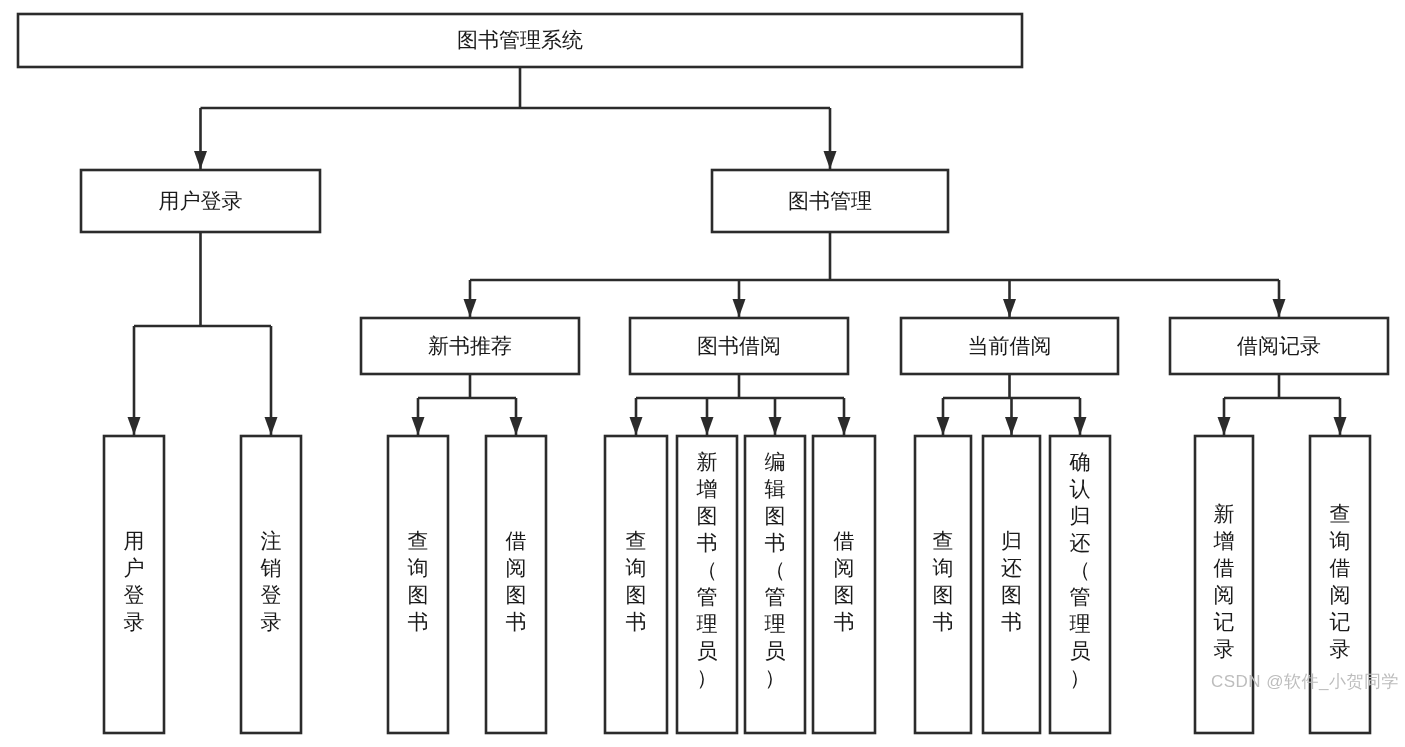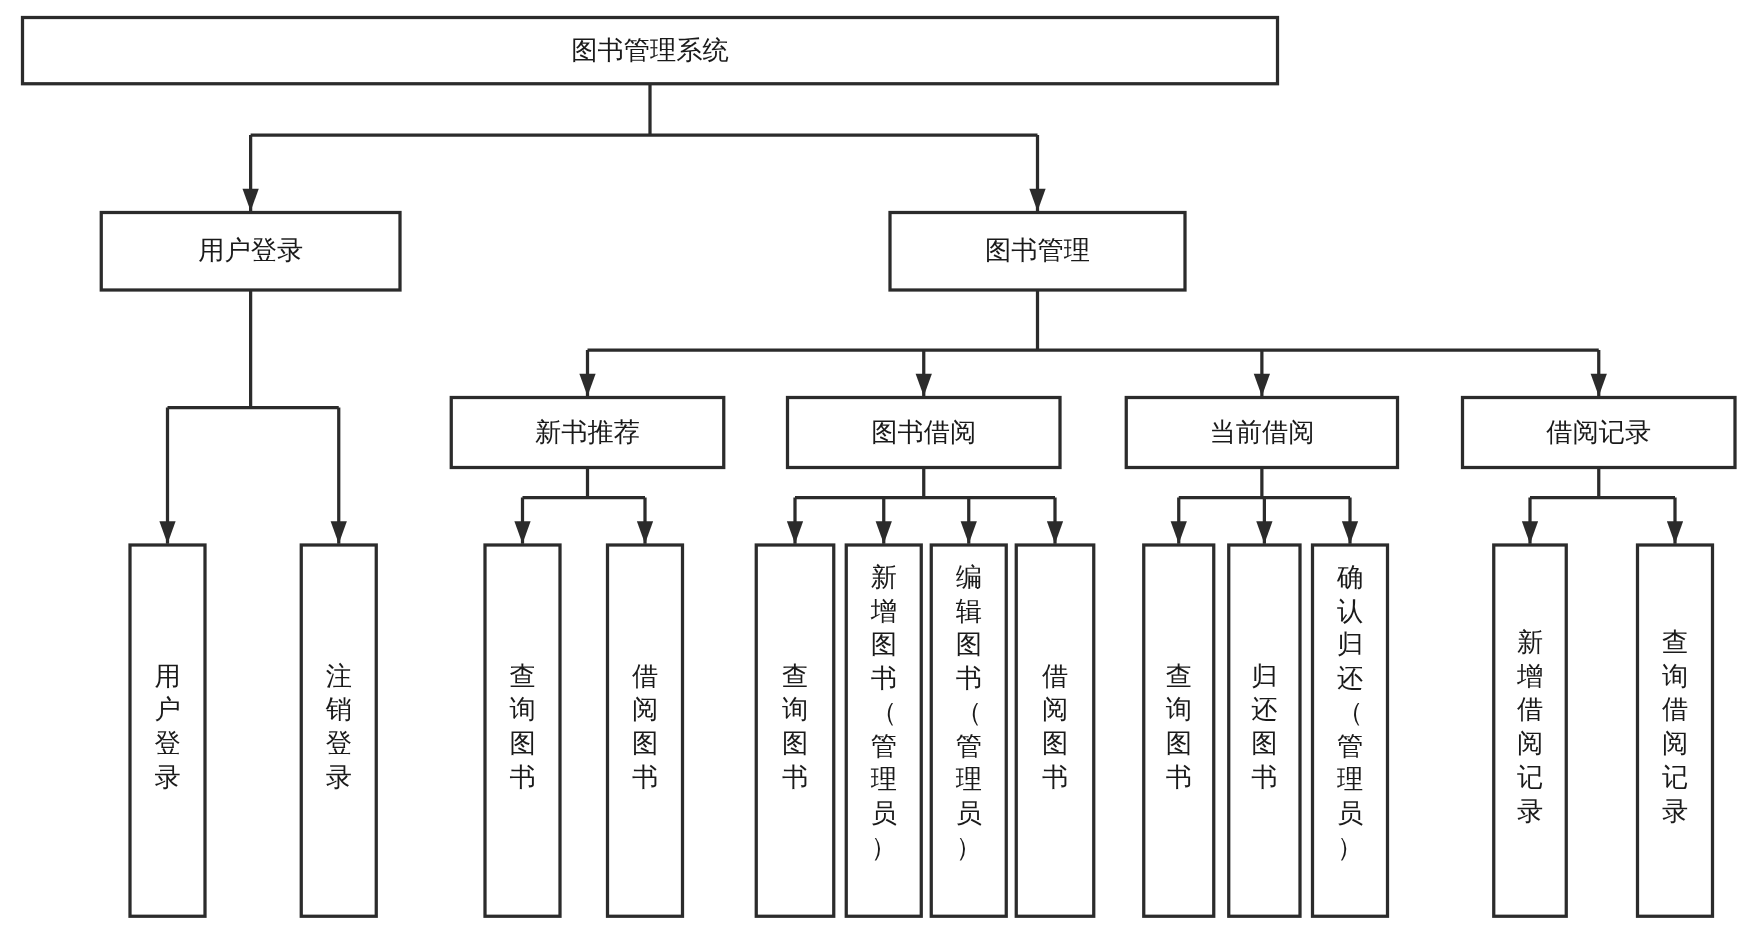--- a/index.html
+++ b/index.html
@@ -202,13 +202,14 @@
       </g>
       <g>
         <rect x="1195" y="436" width="58" height="297" class="node-rect"></rect>
         <text x="1224" y="520.72" class="node-label-v"><tspan x="1224" dy="0">新</tspan><tspan x="1224" dy="27">增</tspan><tspan x="1224" dy="27">借</tspan><tspan x="1224" dy="27">阅</tspan><tspan x="1224" dy="27">记</tspan><tspan x="1224" dy="27">录</tspan></text>
       </g>
       <g>
         <rect x="1310" y="436" width="60" height="297" class="node-rect"></rect>
         <text x="1340" y="520.72" class="node-label-v"><tspan x="1340" dy="0">查</tspan><tspan x="1340" dy="27">询</tspan><tspan x="1340" dy="27">借</tspan><tspan x="1340" dy="27">阅</tspan><tspan x="1340" dy="27">记</tspan><tspan x="1340" dy="27">录</tspan></text>
       </g>
     </svg>
+  <div class="watermark">CSDN @软件_小贺同学</div>
 </div>
 
 </body></html>

